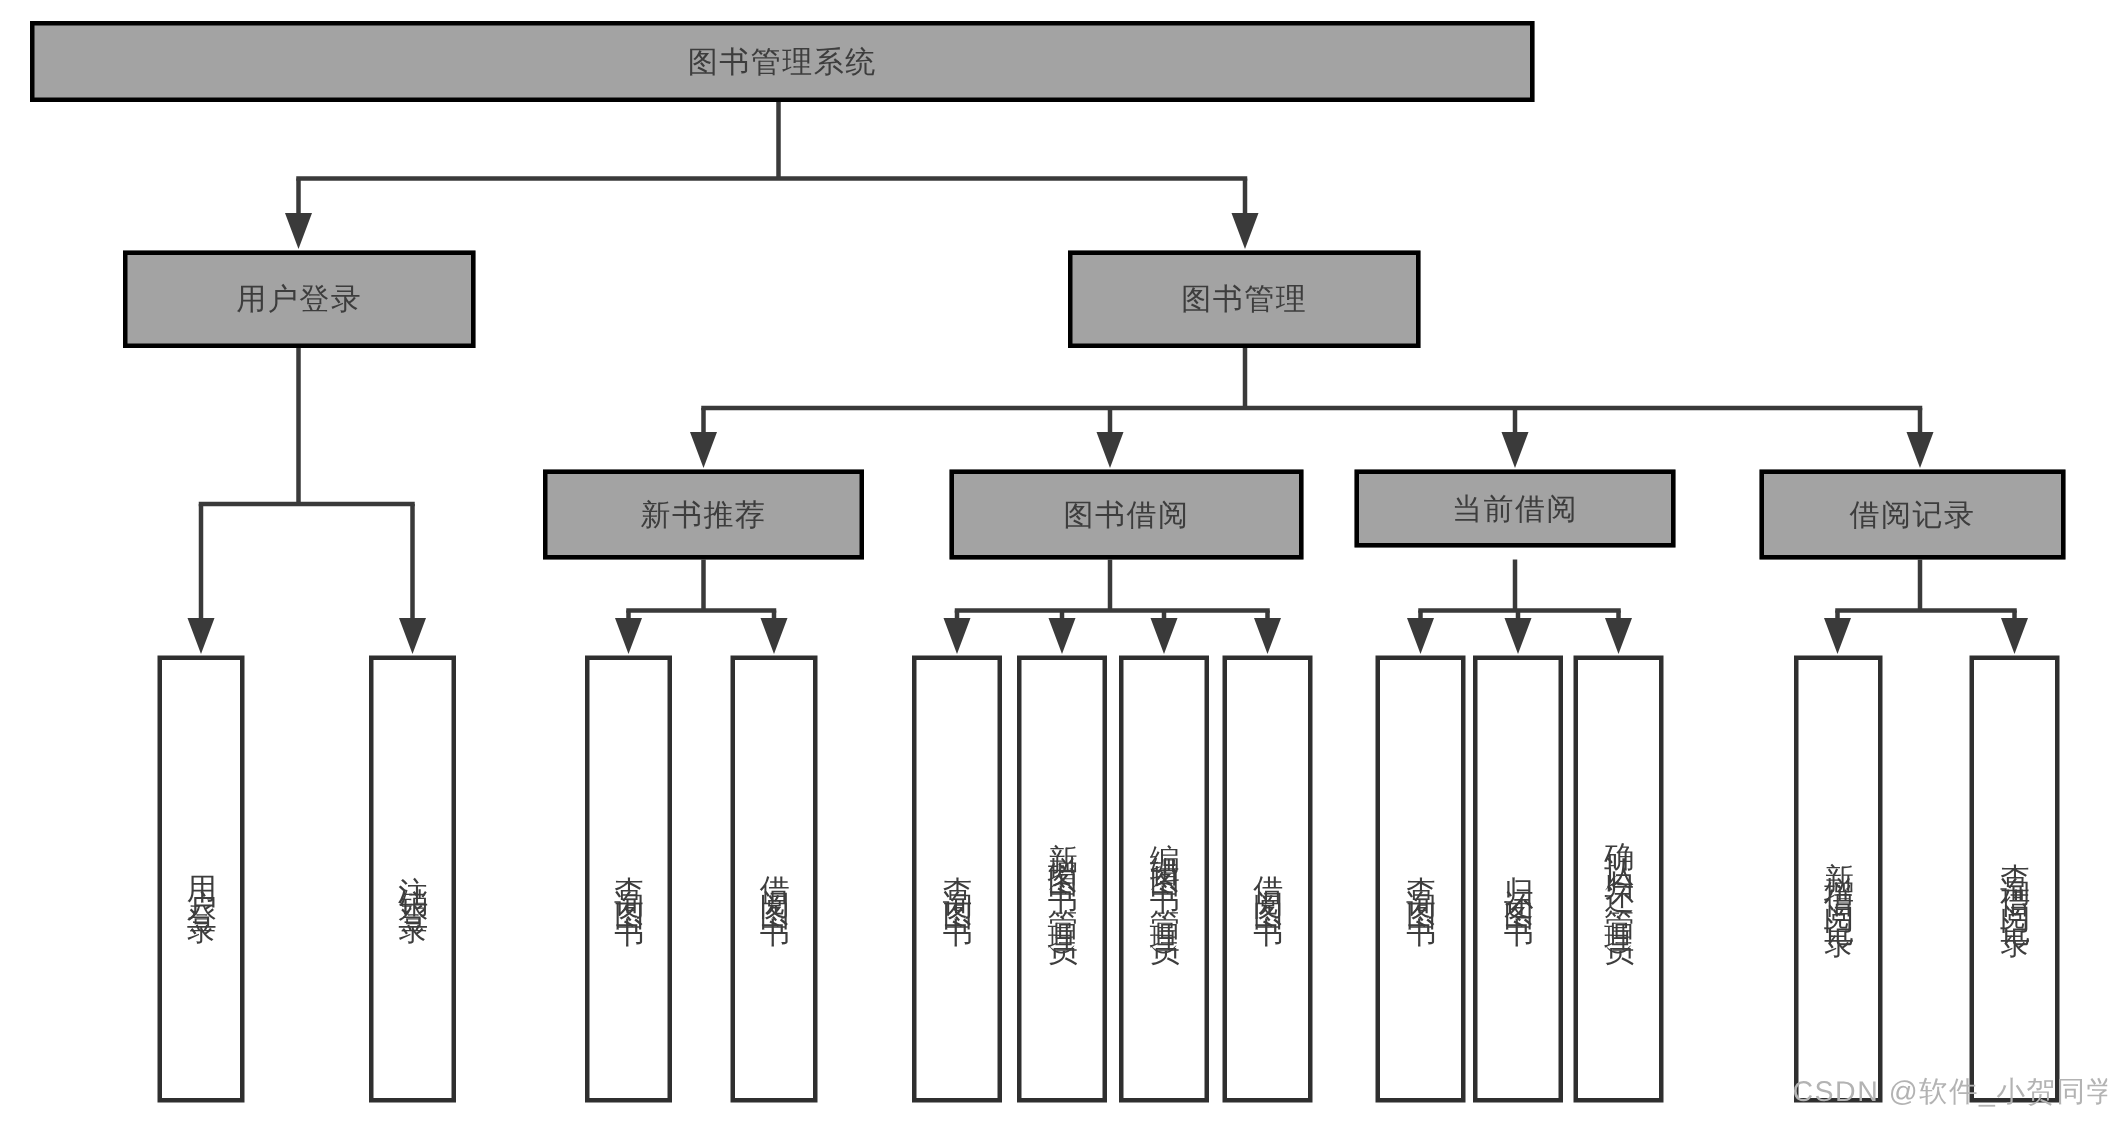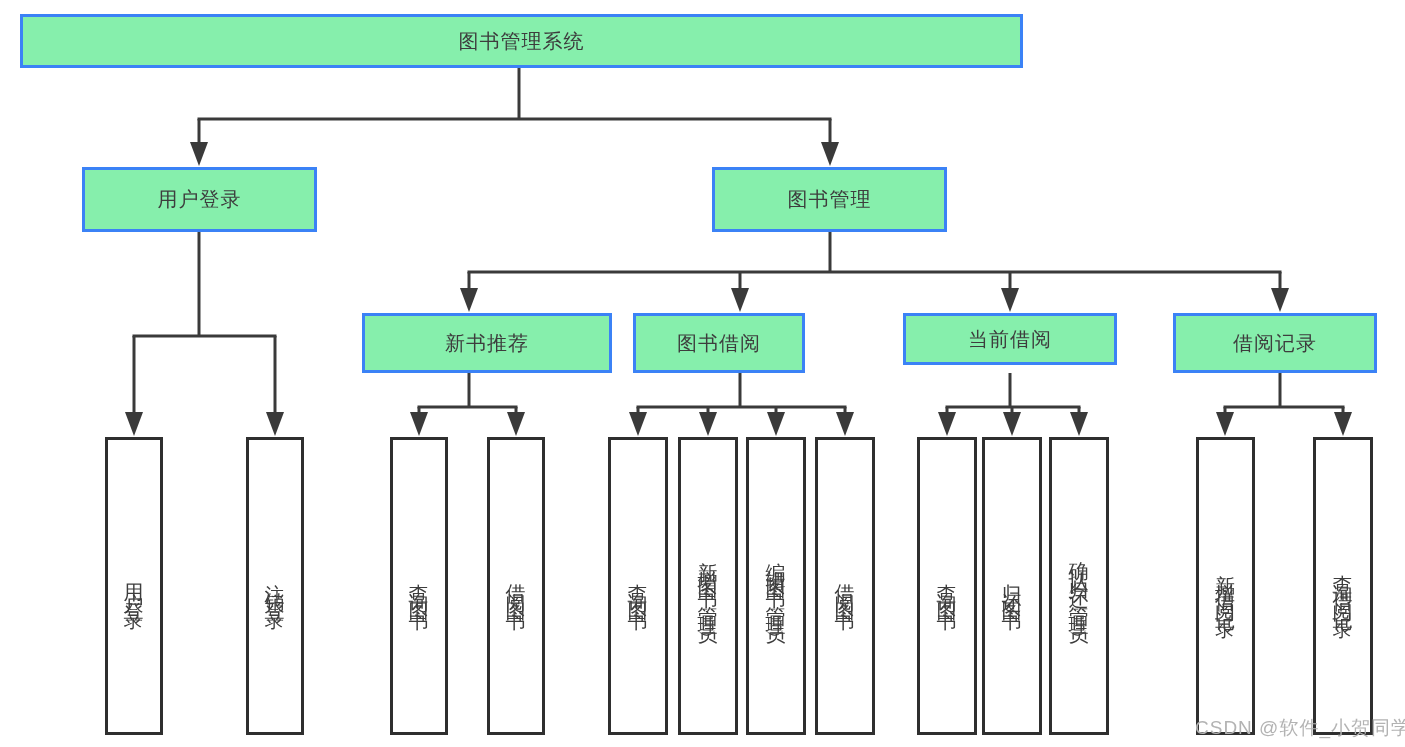--- a/index.html
+++ b/index.html
@@ -6,22 +6,22 @@
   .stage{
     position:relative;
     width:1405px;height:747px;
     background:#ffffff;
     font-family:"Liberation Sans","DejaVu Sans",sans-serif;
     overflow:hidden;
   }
   .connector-layer{position:absolute;left:0;top:0;z-index:1;}
   .node{
     position:absolute;
-    background:#86efac;
-    border:3px solid #3b82f6;
+    background:#a3a3a3;
+    border:3px solid #000000;
     display:flex;align-items:center;justify-content:center;
     box-sizing:border-box;
     font-size:20px;color:#3d3d3d;
     letter-spacing:1px;
     z-index:2;
   }
   .leaf{
     position:absolute;
     background:#ffffff;
     border:3px solid #2f2f2f;
@@ -104,22 +104,22 @@
       <polygon points="1225,436 1216,412 1234,412" fill="#3a3a3a"></polygon>
       <line x1="1343" y1="407" x2="1343" y2="416" stroke="#3a3a3a" stroke-width="3"></line>
       <polygon points="1343,436 1334,412 1352,412" fill="#3a3a3a"></polygon>
     </svg>
 
   <div class="node" style="left:20px;top:14px;width:1003px;height:54px;">图书管理系统</div>
 
   <div class="node" style="left:82px;top:167px;width:235px;height:65px;">用户登录</div>
   <div class="node" style="left:712px;top:167px;width:235px;height:65px;">图书管理</div>
 
-  <div class="node" style="left:362px;top:313px;width:250px;height:60px;">新书推荐</div>
-  <div class="node" style="left:633px;top:313px;width:172px;height:60px;">图书借阅</div>
+  <div class="node" style="left:362px;top:313px;width:214px;height:60px;">新书推荐</div>
+  <div class="node" style="left:633px;top:313px;width:236px;height:60px;">图书借阅</div>
   <div class="node" style="left:903px;top:313px;width:214px;height:52px;">当前借阅</div>
   <div class="node" style="left:1173px;top:313px;width:204px;height:60px;">借阅记录</div>
 
   <div class="leaf" style="left:105px;width:58px;">用户登录</div>
   <div class="leaf" style="left:246px;width:58px;">注销登录</div>
 
   <div class="leaf" style="left:390px;width:58px;">查询图书</div>
   <div class="leaf" style="left:487px;width:58px;">借阅图书</div>
 
   <div class="leaf" style="left:608px;width:60px;">查询图书</div>

